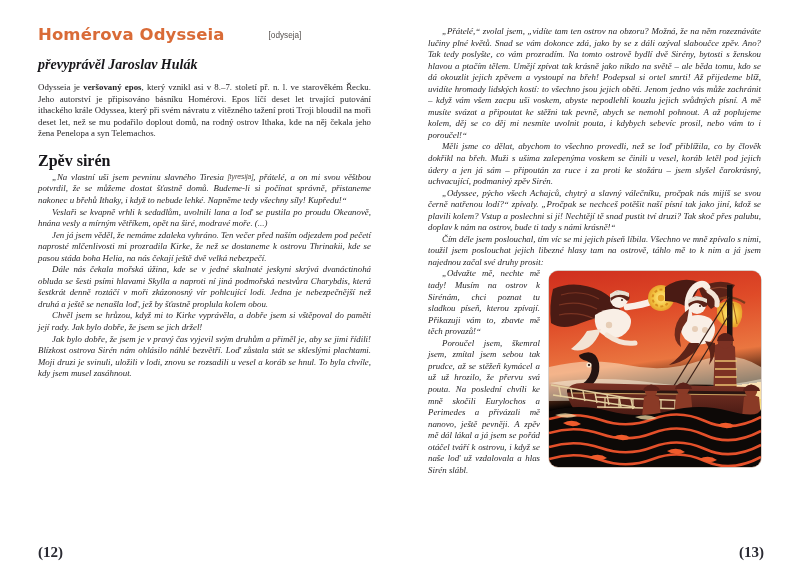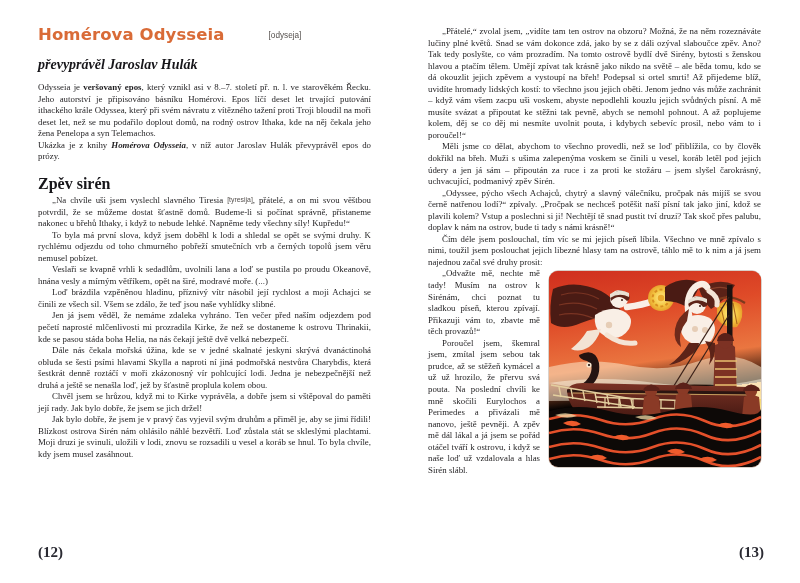--- a/index.html
+++ b/index.html
@@ -68,21 +68,21 @@
   p.body {
     margin: 0;
     font-size: 8.85px;
     line-height: 11.55px;
     text-align: justify;
     text-justify: inter-word;
     hyphens: auto;
     -webkit-hyphens: auto;
     color: #201f21;
   }
-  p.body.indent { text-indent: 14px; }
+  p.body.indent { text-indent: 14px; font-style: italic; }
   p.body.intro  { text-indent: 0; }
   .b { font-weight: bold; }
   .bi { font-weight: bold; font-style: italic; }
   .pron-inline {
     font-family: "Liberation Sans", sans-serif;
     font-size: 6.9px;
     color: #55504d;
     vertical-align: 1px;
   }
 
@@ -129,28 +129,25 @@
     <div class="col-inner">
 
       <h1 class="chapter-title">
         <span>Homérova Odysseia</span><span class="pron">[odyseja]</span>
       </h1>
 
       <div class="byline">převyprávěl Jaroslav Hulák</div>
 
       <p class="body intro"><span>Odysseia je </span><span class="b">veršovaný epos</span><span>, který vznikl asi v 8.–7. století př. n. l. ve starověkém Řecku. Jeho autorství je připisováno básníku Homérovi. Epos líčí deset let trvající putování ithackého krále Odyssea, který při svém návratu z vítězného tažení proti Troji bloudil na moři deset let, než se mu podařilo doplout domů, na rodný ostrov Ithaka, kde na něj čekala jeho žena Penelopa a syn Telemachos.</span></p>
 
-      <p class="body intro"><span>Ukázka je z knihy </span><span class="bi">Homérova Odysseia</span><span>, v níž autor Jaroslav Hulák převyprávěl epos do prózy.</span></p>
 
       <div class="section-head">Zpěv sirén</div>
 
-      <p class="body indent"><span>„Na chvíle uši jsem vyslechl slavného Tiresia </span><span class="pron-inline">[tyresija]</span><span>, přátelé, a on mi svou věštbou potvrdil, že se můžeme dostat šťastně domů. Budeme-li si počínat správně, přistaneme nakonec u břehů Ithaky, i když to nebude lehké. Napněme tedy všechny síly! Kupředu!“</span></p>
-      <p class="body indent">To byla má první slova, když jsem doběhl k lodi a shledal se opět se svými druhy. K rychlému odjezdu od toho chmurného pobřeží smutečních vrb a černých topolů jsem věru nemusel pobízet.</p>
+      <p class="body indent"><span>„Na vlastní uši jsem pevninu slavného Tiresia </span><span class="pron-inline">[tyresija]</span><span>, přátelé, a on mi svou věštbou potvrdil, že se můžeme dostat šťastně domů. Budeme-li si počínat správně, přistaneme nakonec u břehů Ithaky, i když to nebude lehké. Napněme tedy všechny síly! Kupředu!“</span></p>
       <p class="body indent">Veslaři se kvapně vrhli k sedadlům, uvolnili lana a loď se pustila po proudu Okeanově, hnána vesly a mírným větříkem, opět na širé, modravé moře. (...)</p>
-      <p class="body indent">Loď brázdila vzpěněnou hladinu, příznivý vítr násobil její rychlost a moji Achajci se činili ze všech sil. Všem se zdálo, že teď jsou naše vyhlídky slibné.</p>
       <p class="body indent">Jen já jsem věděl, že nemáme zdaleka vyhráno. Ten večer před naším odjezdem pod pečetí naprosté mlčenlivosti mi prozradila Kirke, že než se dostaneme k ostrovu Thrinakii, kde se pasou stáda boha Helia, na nás čekají ještě dvě velká nebezpečí.</p>
       <p class="body indent">Dále nás čekala mořská úžina, kde se v jedné skalnaté jeskyni skrývá dvanáctinohá obluda se šesti psími hlavami Skylla a naproti ní jiná podmořská nestvůra Charybdis, která šestkrát denně roztáčí v moři zkázonosný vír pohlcující lodi. Jedna je nebezpečnější než druhá a ještě se nenašla loď, jež by šťastně proplula kolem obou.</p>
       <p class="body indent">Chvěl jsem se hrůzou, když mi to Kirke vyprávěla, a dobře jsem si vštěpoval do paměti její rady. Jak bylo dobře, že jsem se jich držel!</p>
       <p class="body indent">Jak bylo dobře, že jsem je v pravý čas vyjevil svým druhům a přiměl je, aby se jimi řídili! Blízkost ostrova Sirén nám ohlásilo náhlé bezvětří. Loď zůstala stát se skleslými plachtami. Moji druzi je svinuli, uložili v lodi, znovu se rozsadili u vesel a koráb se hnul. To byla chvíle, kdy jsem musel zasáhnout.</p>
     </div>
   </div>
 
   <div class="col col-right">
     <div class="col-inner">
       <p class="body indent">„Přátelé,“ zvolal jsem, „vidíte tam ten ostrov na obzoru? Možná, že na něm rozeznáváte lučiny plné květů. Snad se vám dokonce zdá, jako by se z dáli ozýval slaboučce zpěv. Ano? Tak tedy poslyšte, co vám prozradím. Na tomto ostrově bydlí dvě Sirény, bytosti s ženskou hlavou a ptačím tělem. Umějí zpívat tak krásně jako nikdo na světě – ale běda tomu, kdo se dá okouzlit jejich zpěvem a vystoupí na břeh! Podepsal si ortel smrti! Až přijedeme blíž, uvidíte hromady lidských kostí: to všechno jsou jejich oběti. Jenom jedno vás může zachránit – když vám všem zacpu uši voskem, abyste nepodlehli kouzlu jejich svůdných písní. A mě musíte svázat a připoutat ke stěžni tak pevně, abych se nemohl pohnout. A až poplujeme kolem, děj se co děj mi nesmíte uvolnit pouta, i kdybych sebevíc prosil, nebo vám to i poroučel!“</p>

